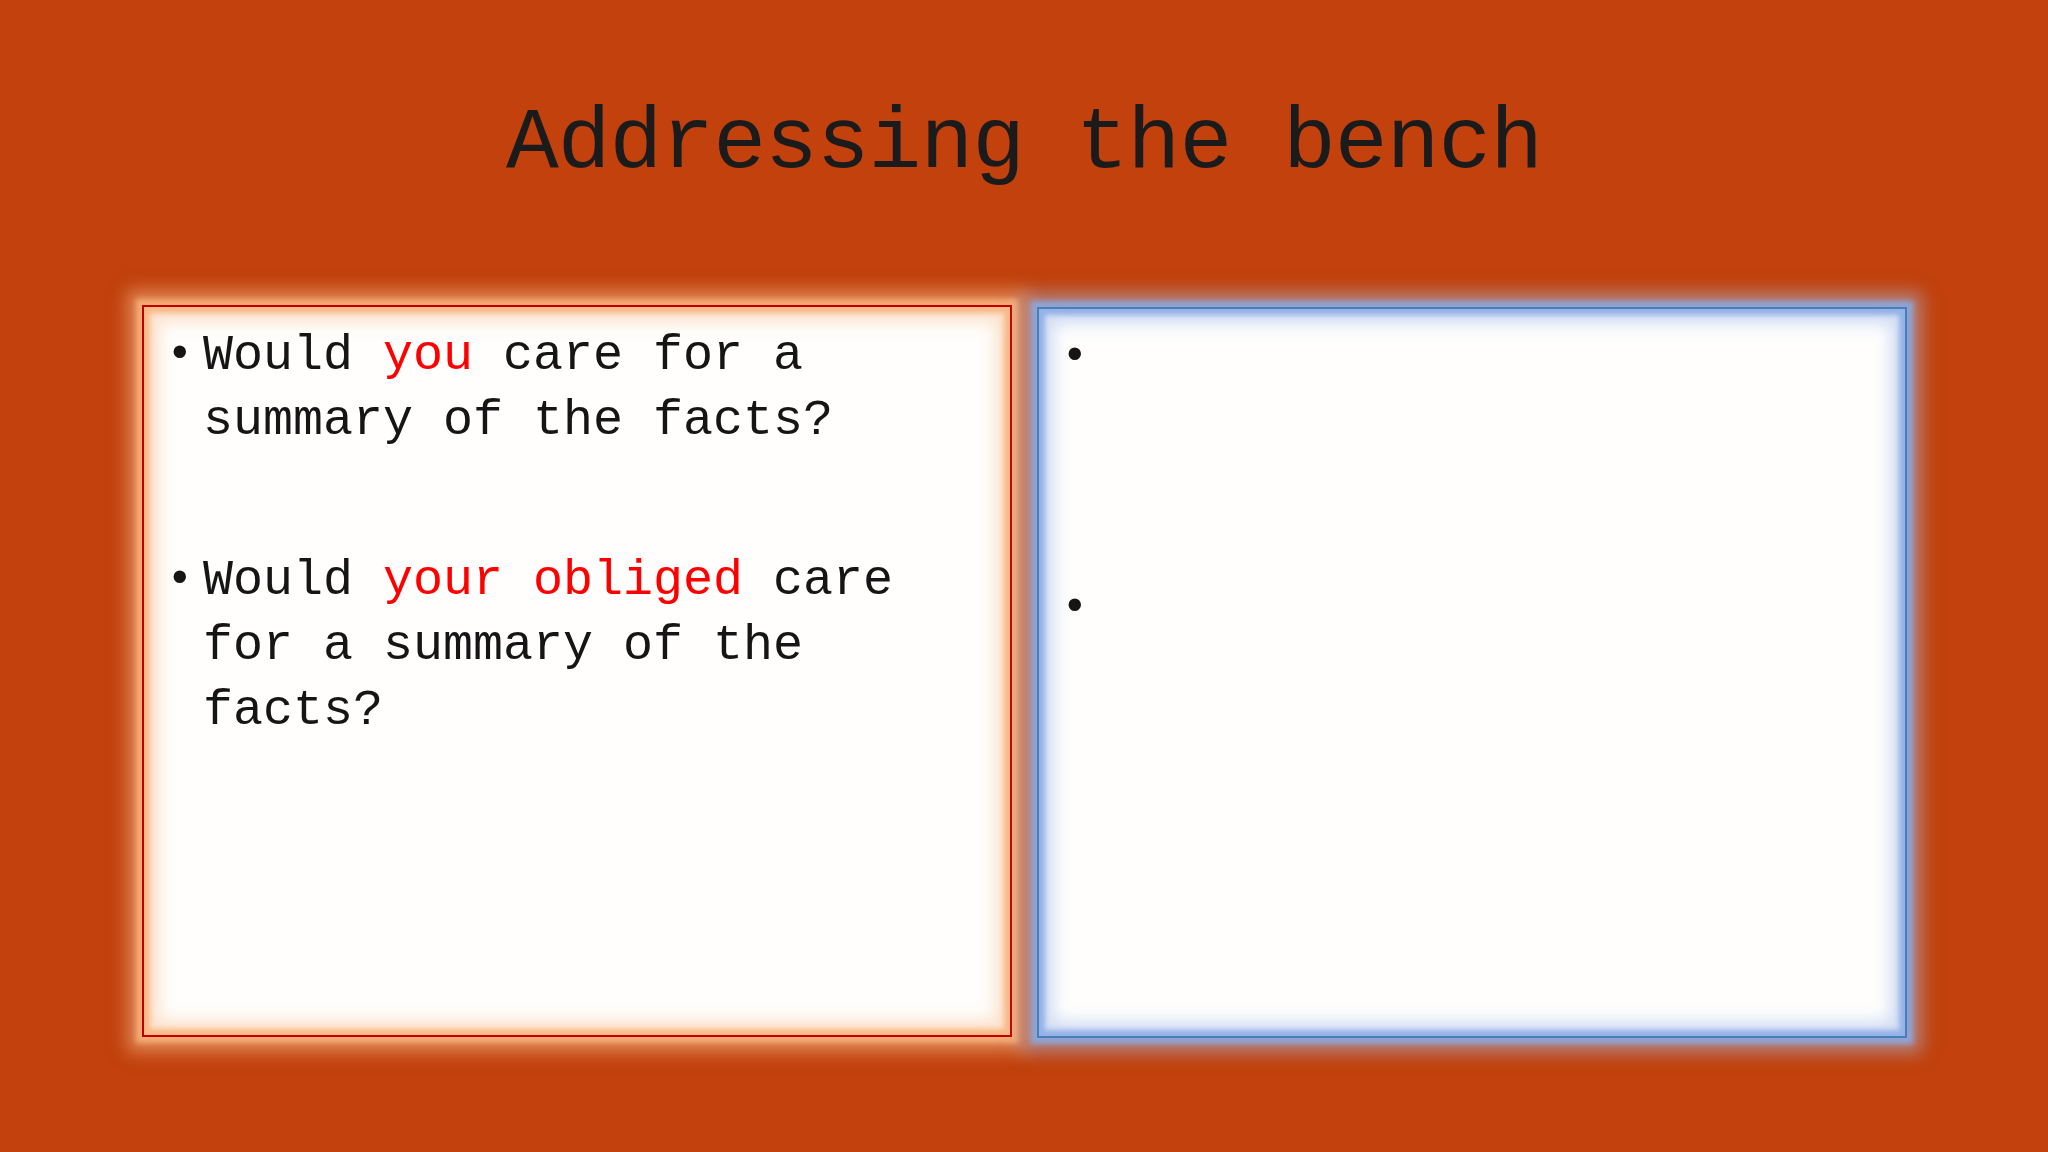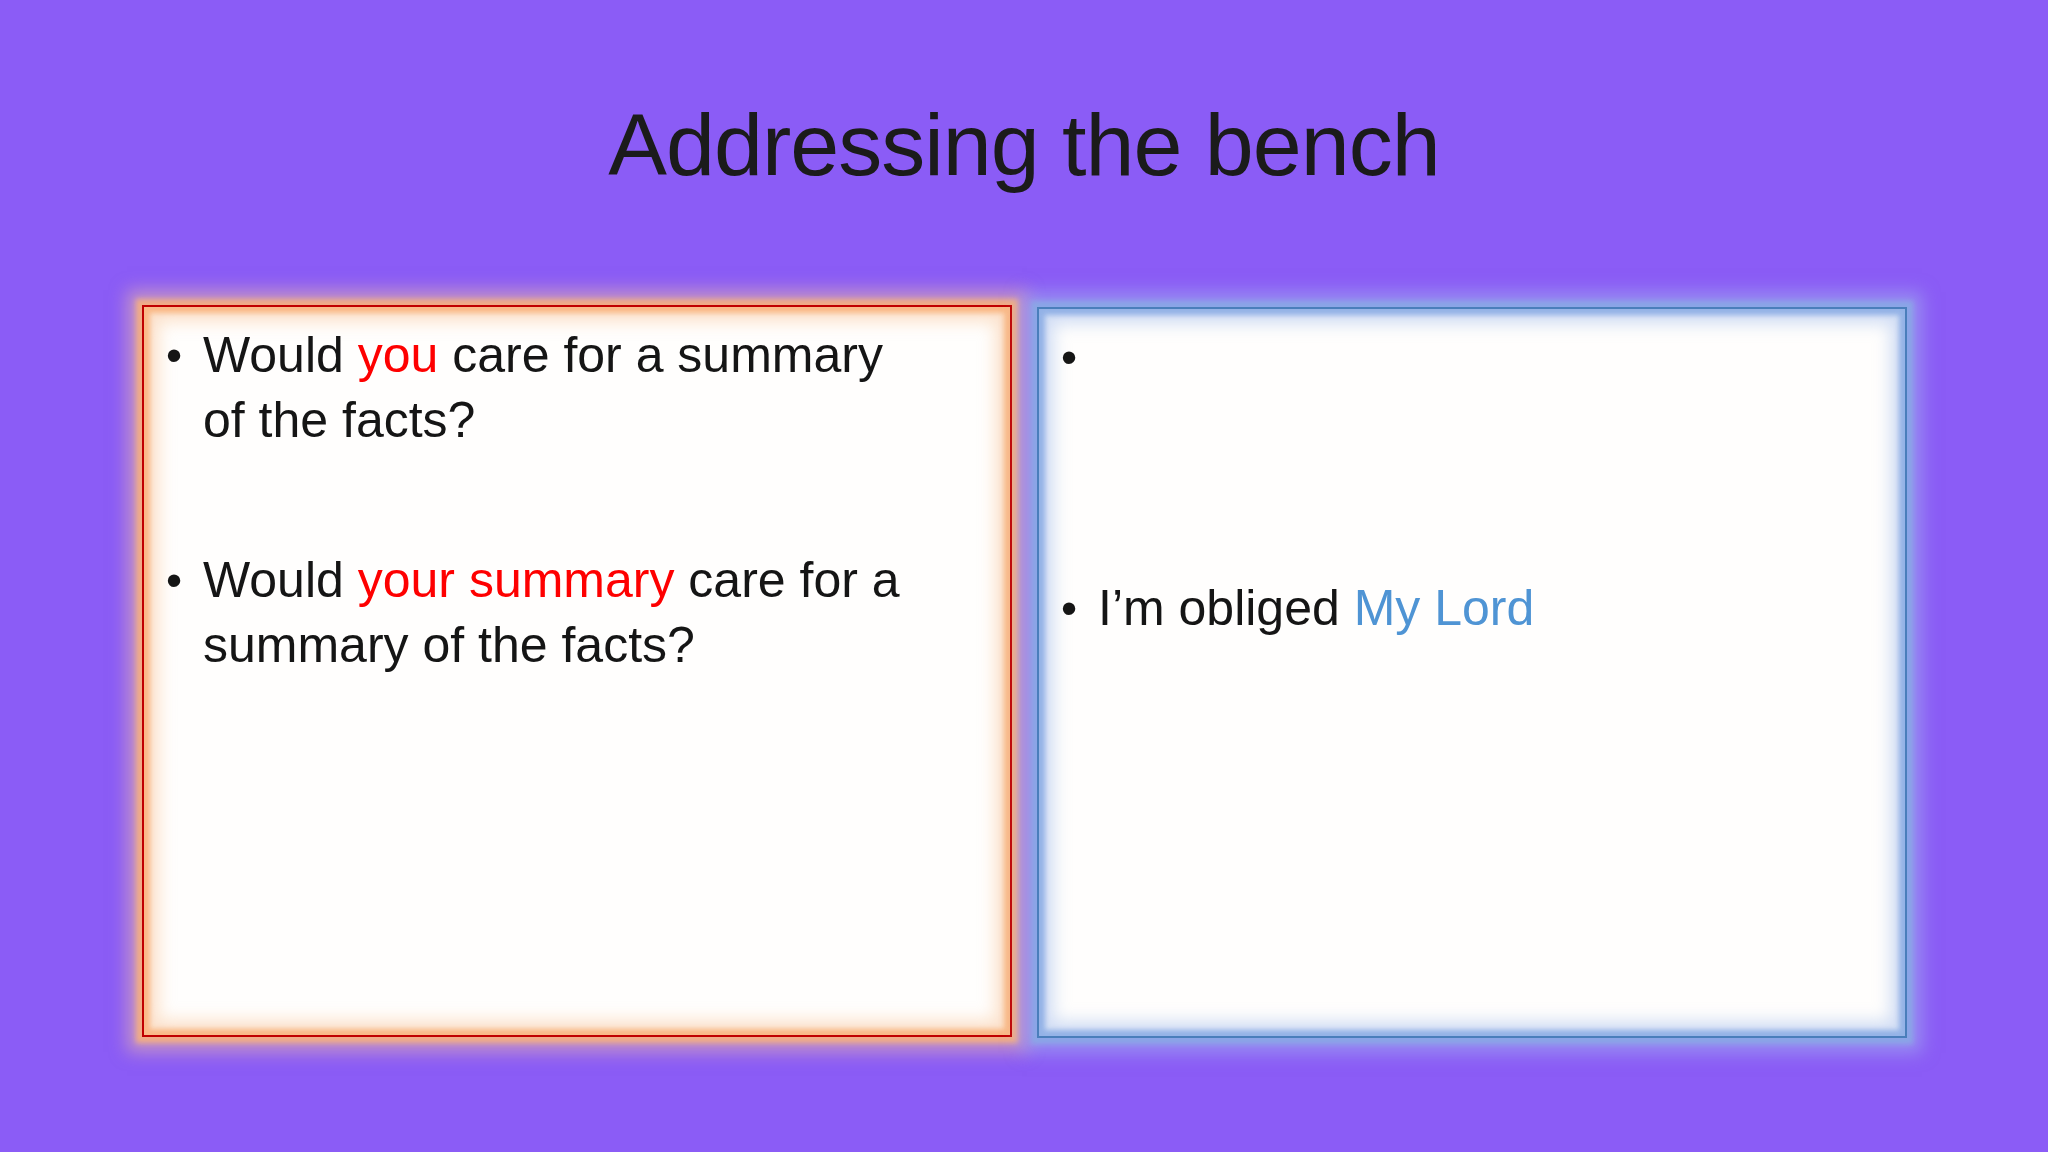--- a/index.html
+++ b/index.html
@@ -4,23 +4,23 @@
 <style>
   html, body {
     margin: 0;
     padding: 0;
     background: #ffffff;
   }
   .slide {
     position: relative;
     width: 2048px;
     height: 1152px;
-    background: #8b5cf6;
+    background: #c2410c;
     overflow: hidden;
-    font-family: Liberation Sans, sans-serif;
+    font-family: Liberation Mono, monospace;
   }
   .title {
     position: absolute;
     top: 94px;
     left: 0;
     right: 0;
     margin: 0;
     text-align: center;
     font-size: 88px;
     font-weight: 300;
@@ -91,29 +91,28 @@
   <h1 class="title">Addressing the bench</h1>
 
   <div class="panel left">
     <ul class="bullets">
         <li>
           <span class="dot">•</span>
           <div class="txt"><span class="seg-normal">Would </span><span class="seg-red">you</span><span class="seg-normal"> care for a summary of the facts?</span></div>
         </li>
         <li>
           <span class="dot">•</span>
-          <div class="txt"><span class="seg-normal">Would </span><span class="seg-red">your summary</span><span class="seg-normal"> care for a summary of the facts?</span></div>
+          <div class="txt"><span class="seg-normal">Would </span><span class="seg-red">your obliged</span><span class="seg-normal"> care for a summary of the facts?</span></div>
         </li>
       </ul>
   </div>
 
   <div class="panel right">
     <ul class="bullets">
         <li>
           <span class="dot">•</span>
         </li>
         <li>
           <span class="dot">•</span>
-          <div class="txt"><span class="seg-normal">I’m obliged </span><span class="seg-blue">My Lord</span></div>
         </li>
       </ul>
   </div>
 </div>
 
 </body></html>

